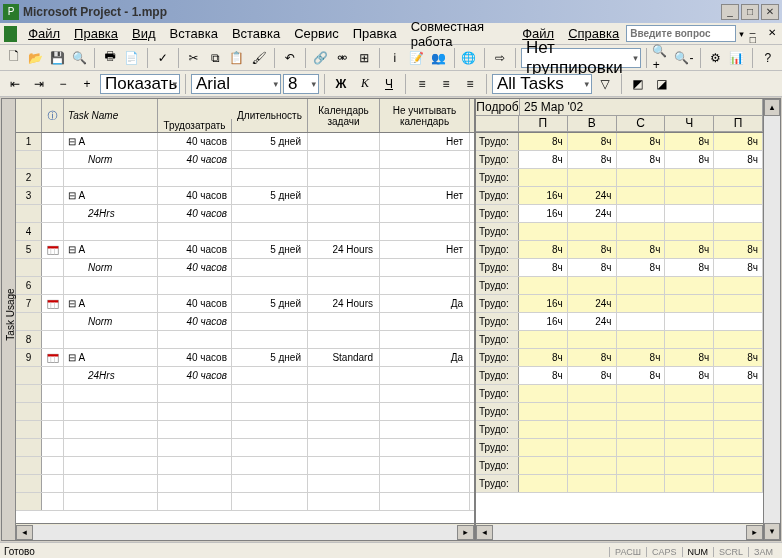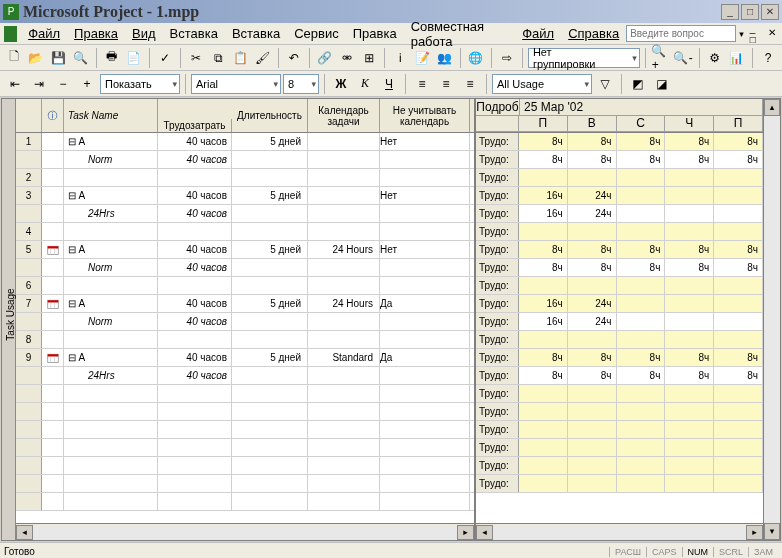--- a/index.html
+++ b/index.html
@@ -1,33 +1,33 @@
 <!DOCTYPE html>
 <html><head>
 <meta charset="utf-8">
 <style>
 * { box-sizing: border-box; margin: 0; padding: 0; font-family: Tahoma, Arial, sans-serif; }
 body { width: 782px; height: 558px; overflow: hidden; background: #d4d0c8; font-size: 11px; }
 
 .titlebar { height: 23px; background: linear-gradient(to right, #8199c0, #c5d0e5); display: flex; align-items: center; padding: 0 3px; color: #fff; }
 .titlebar .app-icon { width: 16px; height: 16px; background: #2a7a2a; margin-right: 4px; display: inline-flex; align-items: center; justify-content: center; font-size: 10px; color: #fff; }
-.titlebar .title { font-weight: bold; font-size: 16px; color: #333; flex: 1; font-family: Liberation Serif, serif; }
+.titlebar .title { font-weight: bold; font-size: 12px; color: #333; flex: 1; }
 .titlebar .winbtns { display: flex; gap: 2px; }
 .titlebar .winbtn { width: 18px; height: 16px; background: #d4d0c8; border: 1px solid #888; display: flex; align-items: center; justify-content: center; font-size: 10px; cursor: pointer; color: #333; }
 
 .menubar { height: 22px; background: #efece2; display: flex; align-items: center; padding: 0 4px; border-bottom: 1px solid #c0c0c0; }
 .menubar .menu { padding: 2px 7px; cursor: pointer; font-size: 13px; }
 .menubar .menu u { text-decoration: underline; }
-.menubar .ask-box { margin-left: auto; width: 110px; height: 17px; border: 1px solid #7f9db9; background: #fff; font-size: 10px; padding: 0 3px; color: #aaa; }
+.menubar .ask-box { margin-left: auto; width: 110px; height: 17px; border: 1px solid #7f9db9; background: #fff; font-size: 10px; padding: 0 3px; color: #aaa; font-weight: bold; }
 .menubar .close-doc { width: 14px; height: 14px; margin-left: 5px; font-size: 10px; text-align: center; cursor: pointer; }
 
 .toolbar { height: 26px; background: #efece2; display: flex; align-items: center; padding: 0 4px; gap: 2px; border-bottom: 1px solid #c0c0c0; }
 .toolbar .sep { width: 1px; height: 20px; background: #b0b0b0; margin: 0 3px; }
 .toolbar .tb { width: 22px; height: 22px; display: flex; align-items: center; justify-content: center; cursor: pointer; font-size: 12px; border: 1px solid transparent; }
-.toolbar .combo { height: 20px; border: 1px solid #7f9db9; background: #fff; font-size: 11px; padding: 0 24px 0 4px; display: flex; align-items: center; position: relative; }
+.toolbar .combo { height: 20px; border: 1px solid #7f9db9; background: #fff; font-size: 17px; padding: 0 24px 0 4px; display: flex; align-items: center; position: relative; }
 .toolbar .combo::after { content: "▾"; position: absolute; right: 2px; font-size: 9px; color: #555; }
 .toolbar .tb.bold { font-weight: bold; }
 .toolbar .tb.ital { font-style: italic; font-family: 'Times New Roman'; }
 
 .workspace { display: flex; height: calc(558px - 23px - 22px - 26px - 26px - 18px); background: #fff; border: 1px solid #808080; margin: 1px; }
 
 .left { flex: 0 0 460px; display: flex; flex-direction: column; border-right: 2px solid #808080; overflow: hidden; }
 .left-header { display: flex; height: 34px; background: #ece9d8; border-bottom: 1px solid #808080; }
 .left-header .hcell { border-right: 1px solid #a0a0a0; display: flex; align-items: center; justify-content: center; font-size: 10px; text-align: center; padding: 2px; }
 .left-header .rowh { width: 26px; }
@@ -41,21 +41,21 @@
 .left-body { flex: 1; overflow: hidden; }
 .lrow { display: flex; height: 18px; border-bottom: 1px solid #d0d0d0; font-size: 10px; }
 .lrow .rc { width: 26px; background: #ece9d8; border-right: 1px solid #a0a0a0; text-align: center; line-height: 18px; }
 .lrow .indic { width: 22px; border-right: 1px solid #d0d0d0; text-align: center; line-height: 17px; }
 .lrow .name { width: 94px; border-right: 1px solid #d0d0d0; padding-left: 4px; line-height: 18px; }
 .lrow .name.sub { padding-left: 24px; font-style: italic; }
 .lrow .work { width: 74px; border-right: 1px solid #d0d0d0; text-align: right; padding-right: 4px; line-height: 18px; }
 .lrow .work.sub { font-style: italic; }
 .lrow .dur { width: 76px; border-right: 1px solid #d0d0d0; text-align: right; padding-right: 6px; line-height: 18px; }
 .lrow .cal { width: 72px; border-right: 1px solid #d0d0d0; text-align: right; padding-right: 6px; line-height: 18px; }
-.lrow .ign { width: 90px; border-right: 1px solid #d0d0d0; text-align: left; padding-right: 6px; line-height: 18px; }
+.lrow .ign { width: 90px; border-right: 1px solid #d0d0d0; text-align: right; padding-right: 6px; line-height: 18px; }
 .lrow.empty .name, .lrow.empty .work, .lrow.empty .dur, .lrow.empty .cal, .lrow.empty .ign { }
 .indic svg { width: 12px; height: 12px; vertical-align: middle; }
 
 .left-scroll { height: 17px; background: #ece9d8; display: flex; align-items: center; border-top: 1px solid #808080; }
 .left-scroll .sbtn { width: 17px; height: 15px; background: #d4d0c8; border: 1px solid #888; text-align: center; font-size: 9px; line-height: 13px; }
 .left-scroll .track { flex: 1; background: #e8e8e8; height: 15px; }
 
 .right { flex: 1; display: flex; flex-direction: column; overflow: hidden; }
 .right-header { height: 34px; display: flex; flex-direction: column; background: #ece9d8; border-bottom: 1px solid #808080; }
 .right-header .band { height: 17px; display: flex; }
@@ -175,21 +175,21 @@
   <span class="sep"></span>
   <span class="tb bold">Ж</span>
   <span class="tb ital">К</span>
   <span class="tb" style="text-decoration:underline">Ч</span>
   <span class="sep"></span>
   <span class="tb">≡</span>
   <span class="tb">≡</span>
   <span class="tb">≡</span>
   <span class="sep"></span>
   <div class="combo" style="width:100px">
-      <span>All Usage</span>
+      <span>All Tasks</span>
     </div>
   <span class="tb">▽</span>
   <span class="sep"></span>
   <span class="tb">◩</span>
   <span class="tb">◪</span>
 </div>
 
 <div class="workspace">
 
   <div style="width:14px;background:#d4d0c8;border-right:1px solid #888;position:relative;">

